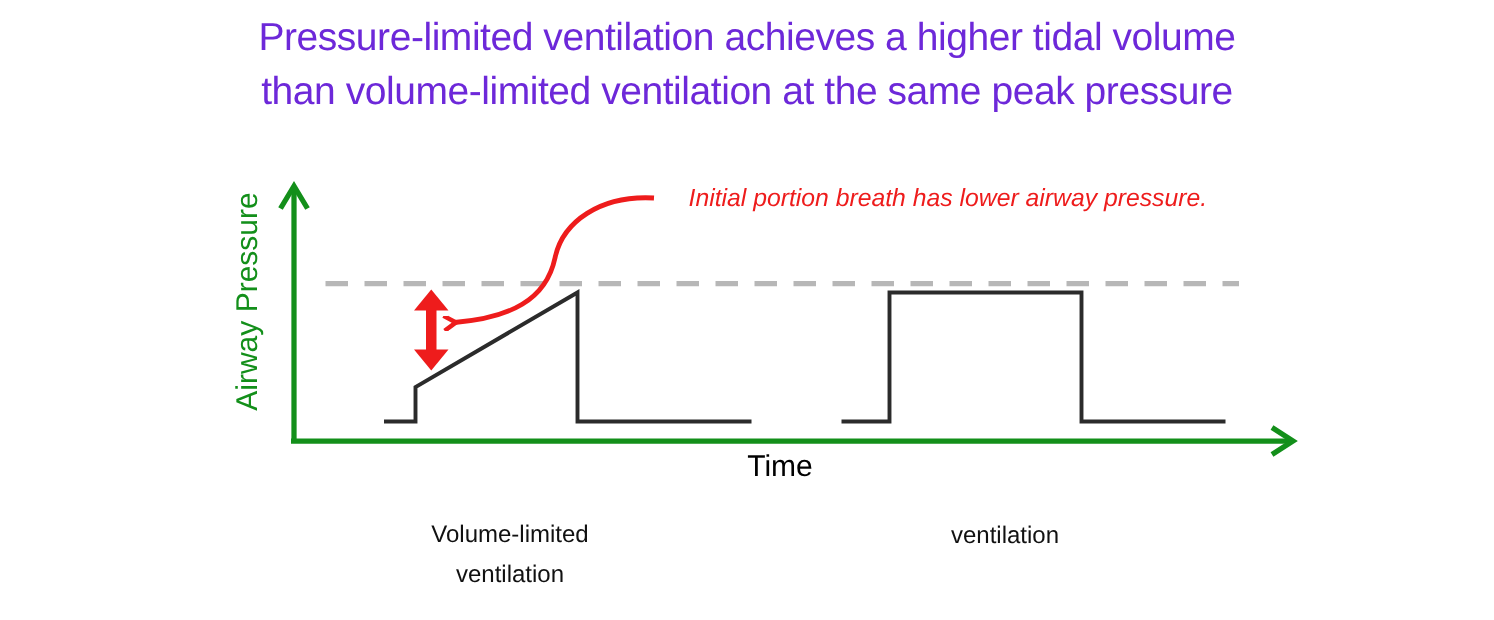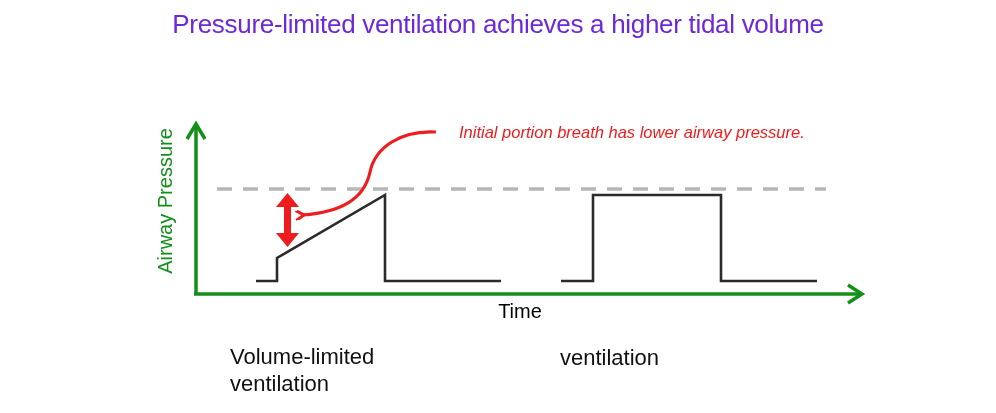--- a/index.html
+++ b/index.html
@@ -3,29 +3,30 @@
   <meta charset="utf-8">
   <style>
     html, body { margin: 0; padding: 0; background: #ffffff; }
     body { width: 996px; height: 413px; position: relative; overflow: hidden; font-family: "Liberation Sans", sans-serif; }
     .title { position: absolute; left: 0; top: 6px; width: 996px; text-align: center; font-size: 26px; line-height: 36px; color: #6d28d9; letter-spacing: -0.3px; }
     .title div { white-space: nowrap; }
     svg.diagram { position: absolute; left: 0; top: 0; }
     .annot { position: absolute; left: 432px; top: 120px; color: #ee1c1c; font-style: italic; font-size: 16.5px; line-height: 25px; white-space: nowrap; margin-left: 27px; }
     .ylabel { position: absolute; left: 156px; top: 210px; width: 190px; height: 24px; transform-origin: 0 0; transform: translate(-2px, 86px) rotate(-90deg); color: #138f1a; font-size: 20px; text-align: center; white-space: nowrap; }
     .xlabel { position: absolute; left: 480px; top: 300px; width: 80px; text-align: center; color: #000000; font-size: 20px; }
-    .caption { position: absolute; font-size: 22px; line-height: 27px; color: #111; }
+    .caption { position: absolute; text-align: center; font-size: 16px; line-height: 27px; color: #111; }
     .cap-vol { left: 230px; top: 343px; width: 220px; }
     .cap-pres { left: 560px; top: 344px; width: 220px; }
   </style>
 </head>
 <body>
 
 <div class="title">
   <div>Pressure-limited ventilation achieves a higher tidal volume</div>
+  <div>than volume-limited ventilation at the same peak pressure</div>
 </div>
 
 <svg class="diagram" width="996" height="413" viewBox="0 0 996 413">
   <defs>
     <marker id="redhead" markerWidth="10" markerHeight="10" refX="2" refY="5" orient="auto" markerUnits="userSpaceOnUse">
       <path d="M9,0 L1,5 L9,10" fill="none" stroke="#ee1c1c" stroke-width="3"></path>
     </marker>
   </defs>
 
   <line x1="217" y1="189" x2="826" y2="189" stroke="#b7b7b7" stroke-width="3.5" stroke-dasharray="15,11"></line>

